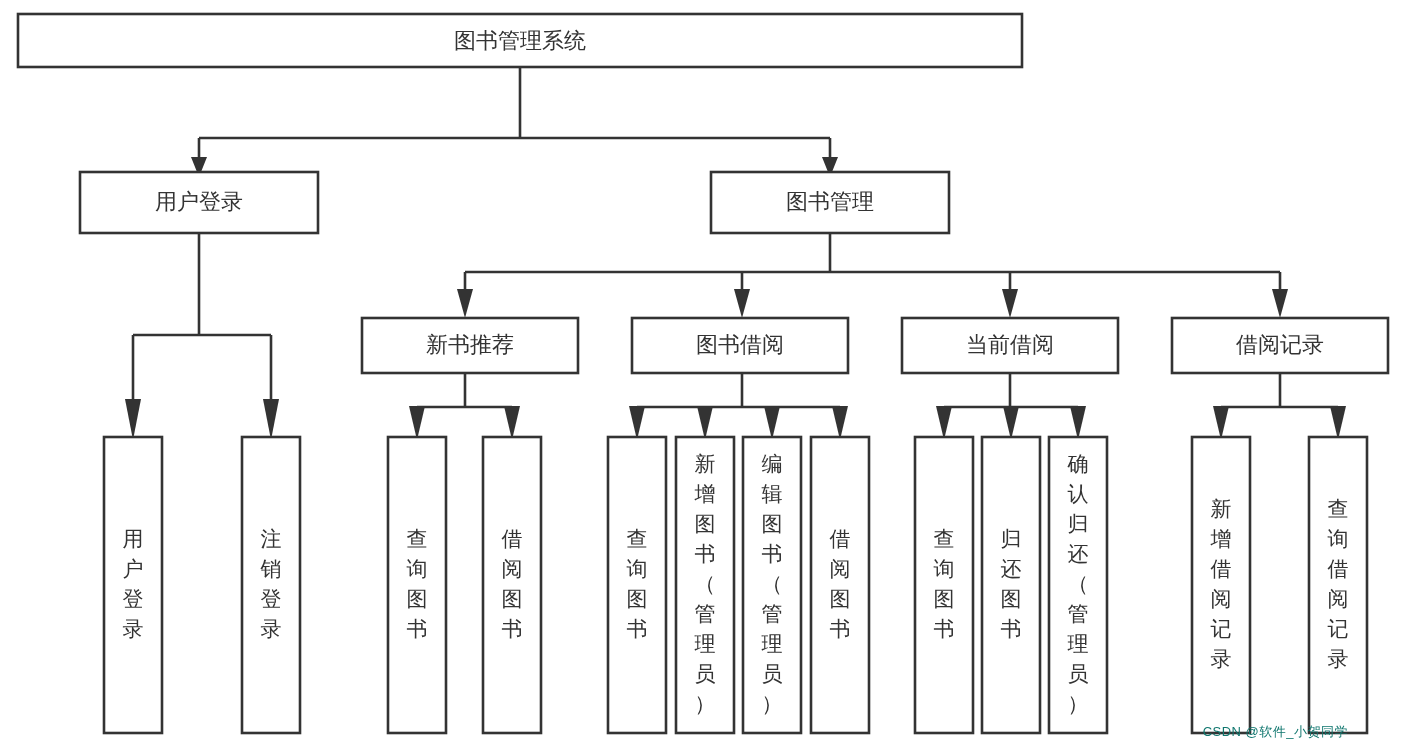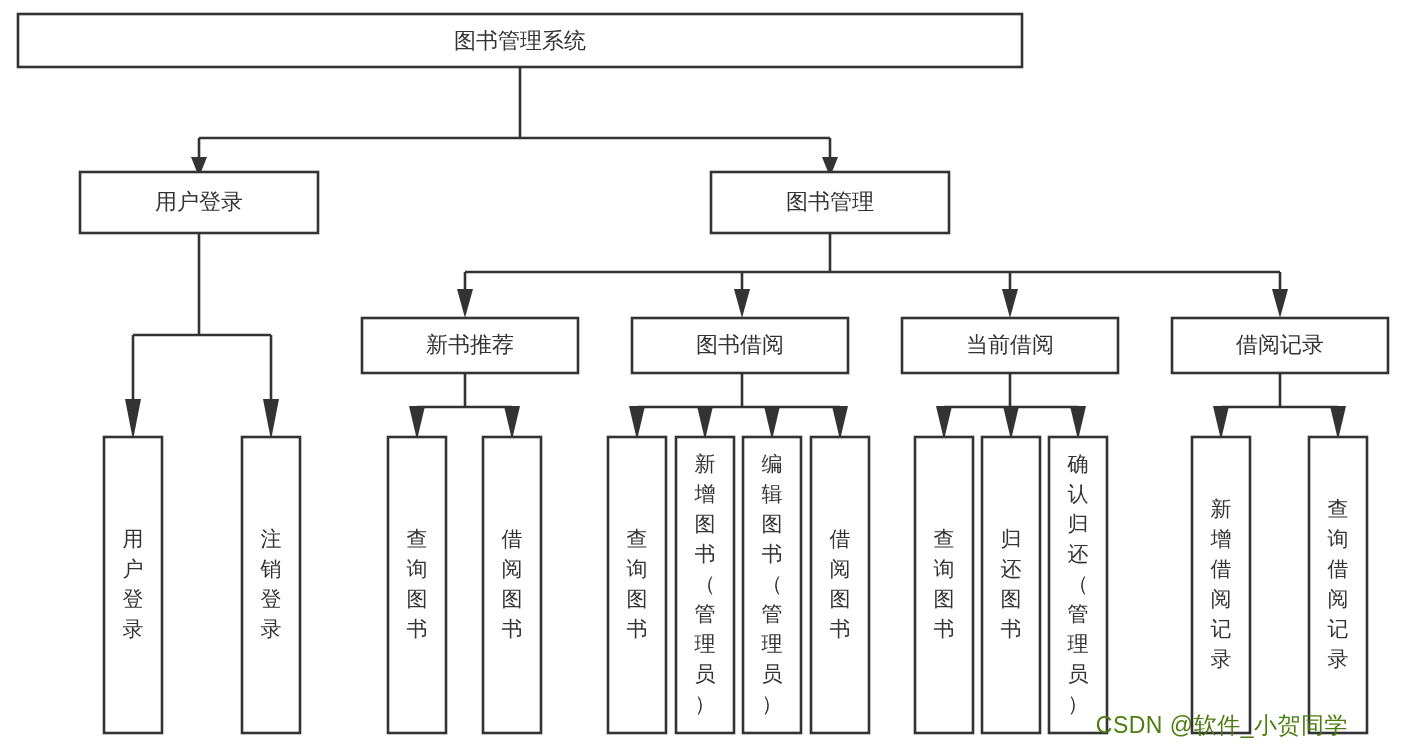--- a/index.html
+++ b/index.html
@@ -48,22 +48,22 @@
   }
   .arrow-head {
     fill: #333333;
     stroke: none;
   }
   .watermark {
     position: absolute;
     right: 8px;
     bottom: 6px;
     font-family: "Liberation Sans", "DejaVu Sans", sans-serif;
-    font-size: 23px;
-    color: #4d7c0f;
+    font-size: 13px;
+    color: #0f766e;
     letter-spacing: 0.5px;
     user-select: none;
     pointer-events: none;
   }
 </style>
 </head>
 <body>
 
 <div id="diagram-root">
   <svg class="diagram" viewBox="0 0 1405 747" xmlns="http://www.w3.org/2000/svg">

